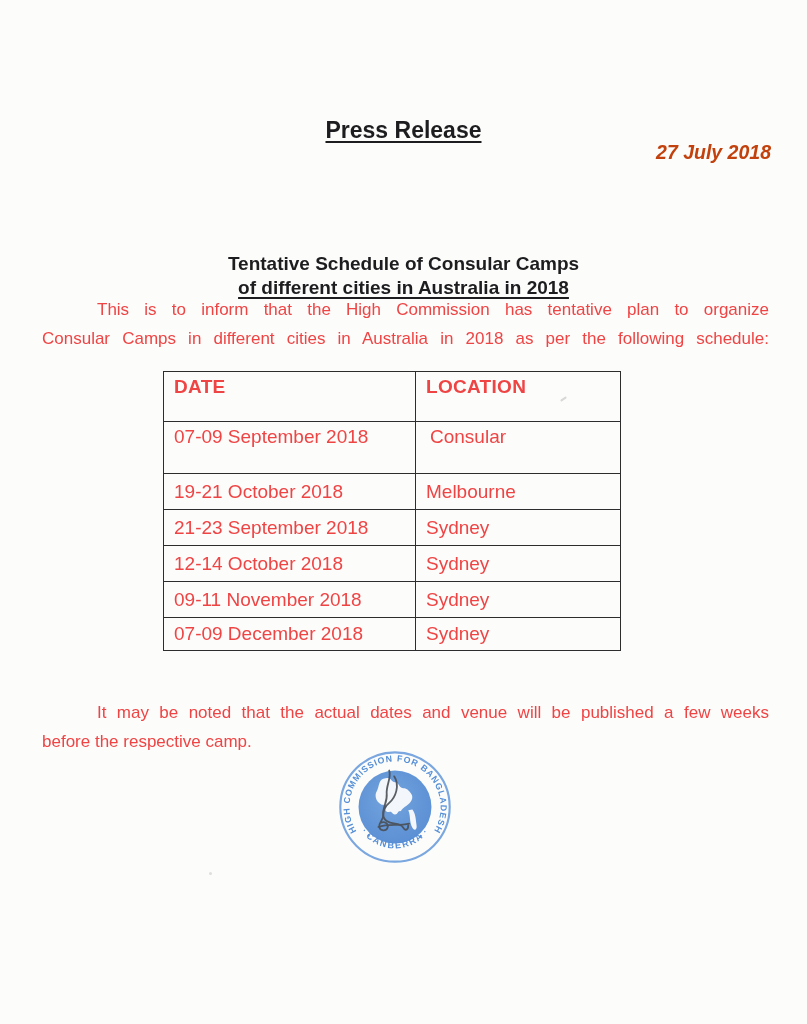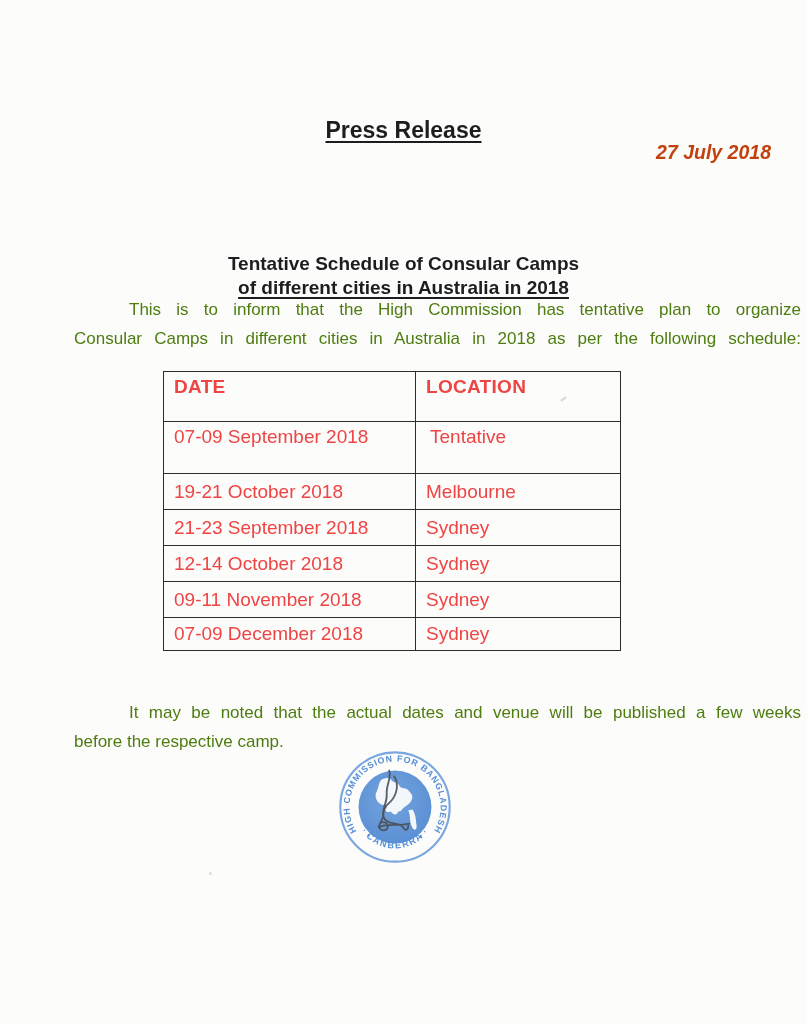--- a/index.html
+++ b/index.html
@@ -38,21 +38,21 @@
     line-height:23.5px;color:#1d1d1f;margin-top:46px;
   }
   .doc-title .u{
     text-decoration:underline;
     text-decoration-thickness:1.6px;
     text-underline-offset:3px;
   }
   
   .para{
     position:absolute;left:42px;width:727px;
-    font-size:17px;line-height:28.5px;color:#4d7c0f;margin-left:32px;
+    font-size:17px;line-height:28.5px;color:#ef4444;
   }
   .para .jline{text-align:justify;text-align-last:justify;}
   .para .indent{text-indent:55px;}
   .intro{top:296px;}
   .closing{top:699px;}
   
   .sched{
     position:absolute;left:163px;top:371px;
     border-collapse:collapse;table-layout:fixed;width:457px;
   }
@@ -126,21 +126,21 @@
         <col class="c1">
         <col class="c2">
       </colgroup>
     <tbody>
         <tr class="h-row">
       <th>DATE</th>
       <th>LOCATION</th>
     </tr>
     <tr class="r-tall">
       <td>07-09 September 2018</td>
-      <td class="loc-first">Tentative</td>
+      <td class="loc-first">Consular</td>
     </tr>
     <tr class="r-norm">
       <td>19-21 October 2018</td>
       <td>Melbourne</td>
     </tr>
     <tr class="r-norm">
       <td>21-23 September 2018</td>
       <td>Sydney</td>
     </tr>
     <tr class="r-norm">

